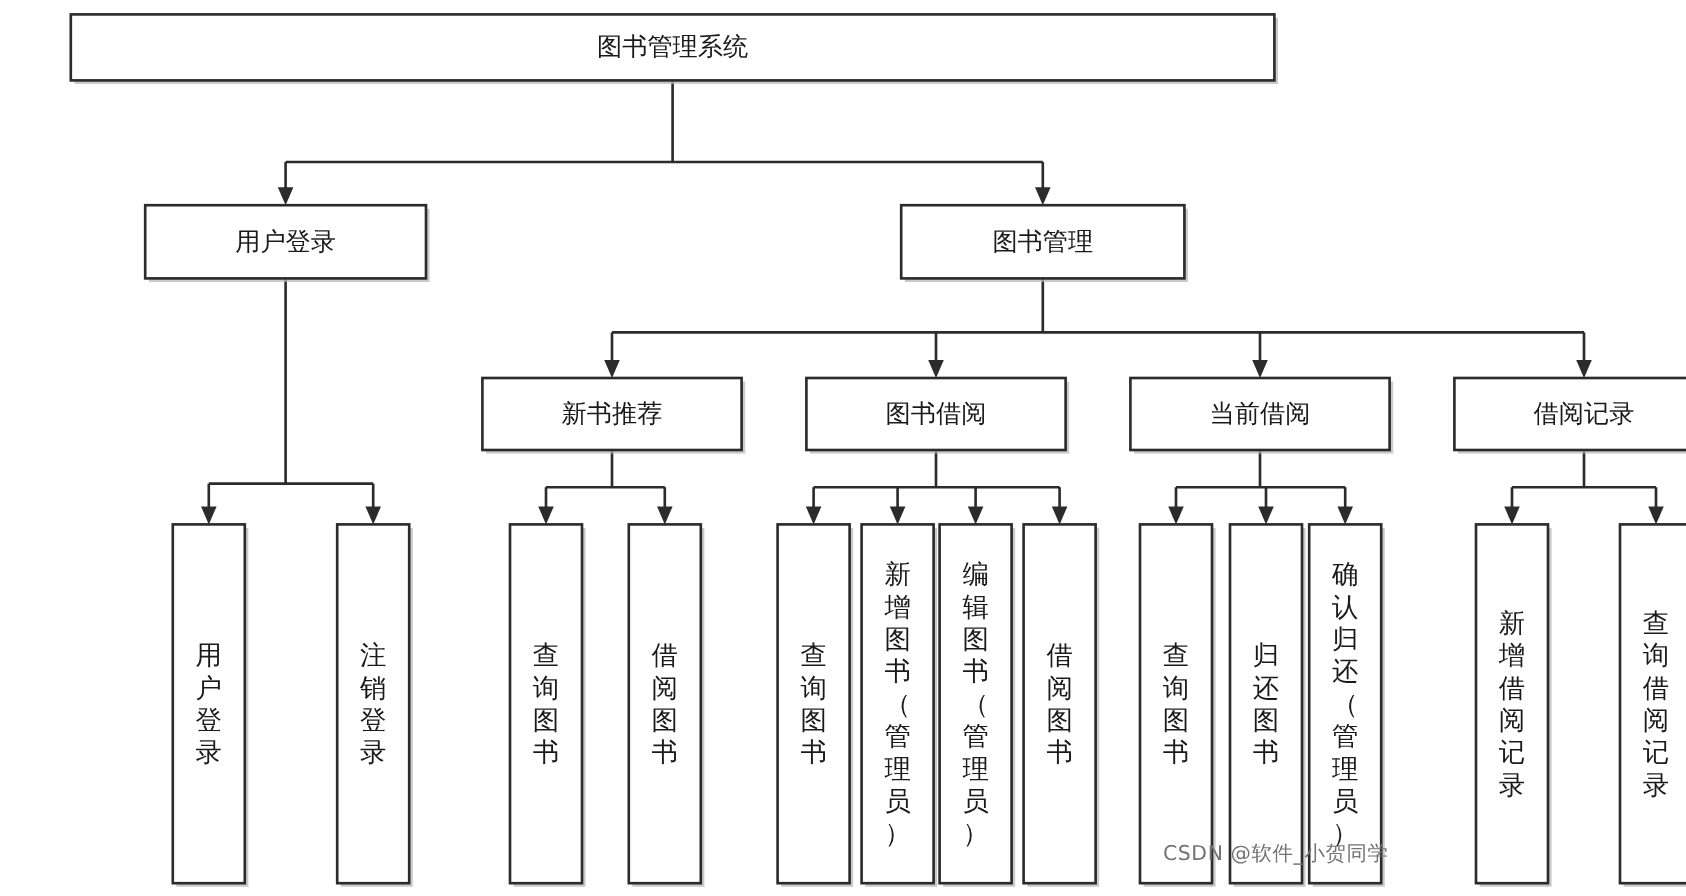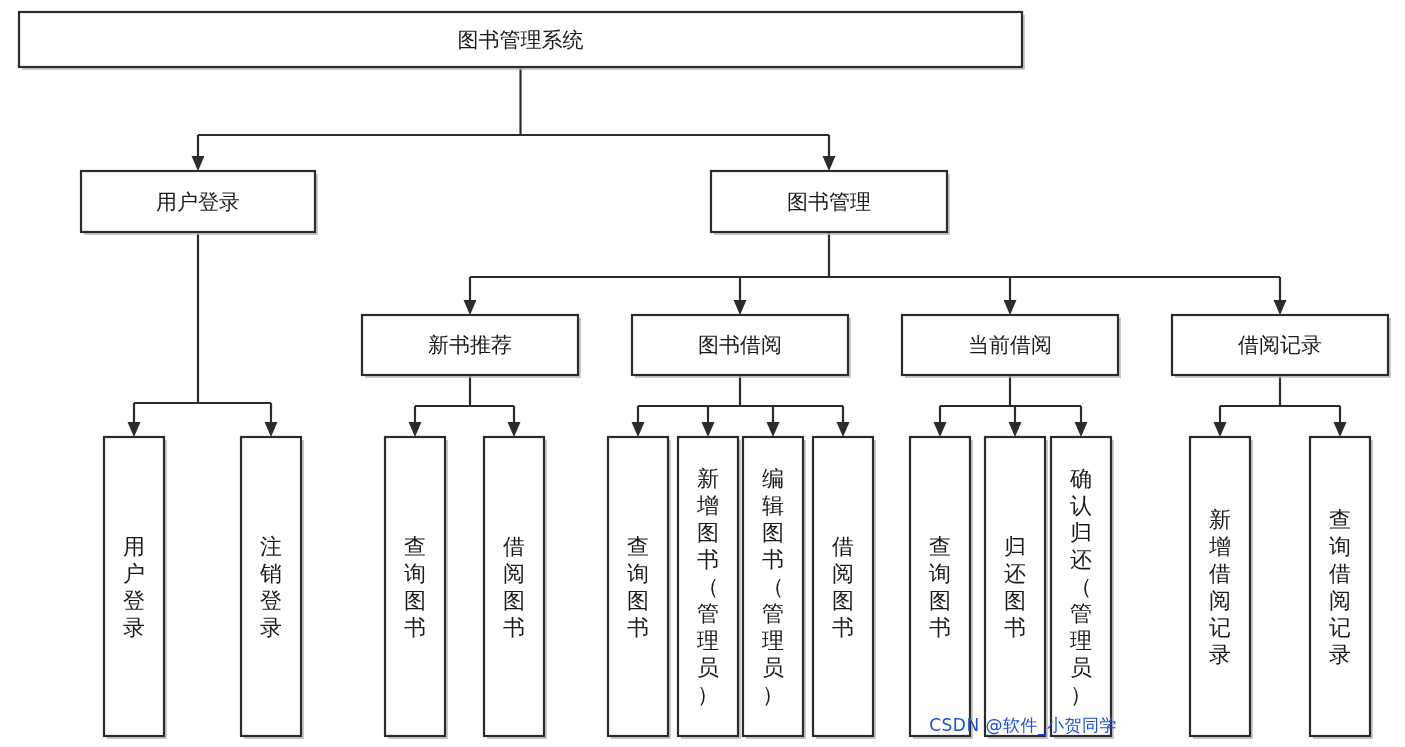--- a/index.html
+++ b/index.html
@@ -11,20 +11,21 @@
     width: 1405px;
     height: 747px;
     font-family: "DejaVu Sans", "Liberation Sans", sans-serif;
     overflow: hidden;
   }
   #diagram-root {
     position: relative;
     width: 1129px;
     height: 747px;
     background: #ffffff;
+    margin-left: 40px;
   }
   svg#flow-svg {
     position: absolute;
     left: 0;
     top: 0;
     width: 1405px;
     height: 747px;
     display: block;
   }
   .node-box {
@@ -55,24 +56,24 @@
     fill: none;
     stroke-linecap: butt;
   }
   .edge-arrow {
     fill: #2b2b2b;
     stroke: none;
   }
   .watermark-text {
     position: absolute;
     right: 12px;
-    bottom: 10px;
+    bottom: 24px;
     font-family: "DejaVu Sans", "Liberation Sans", sans-serif;
     font-size: 17px;
-    color: #1d4ed8;
+    color: #737373;
     white-space: nowrap;
     letter-spacing: 0.5px;
   }
 </style>
 </head>
 <body>
 
 <div id="diagram-root">
   <svg id="flow-svg" viewBox="0 0 1405 747">
     <g id="edges-layer">

